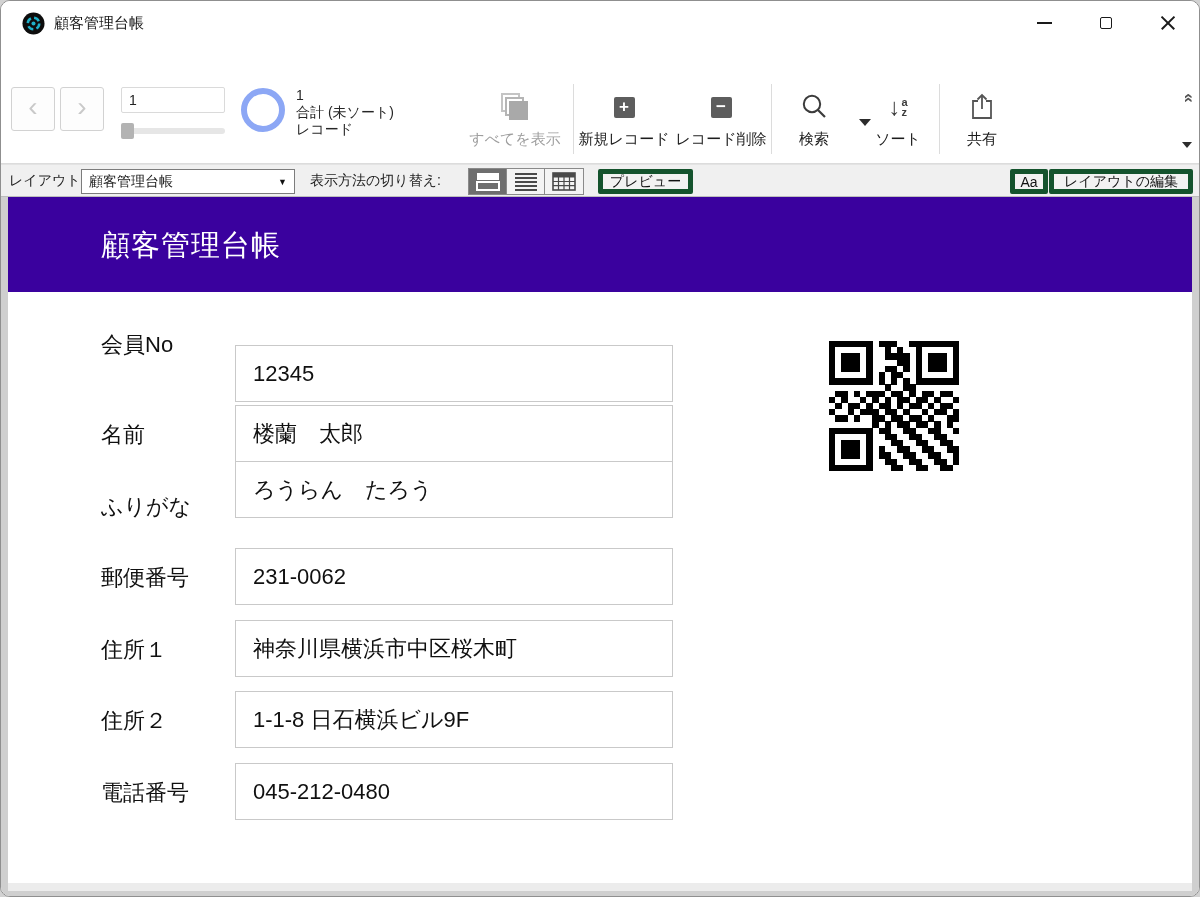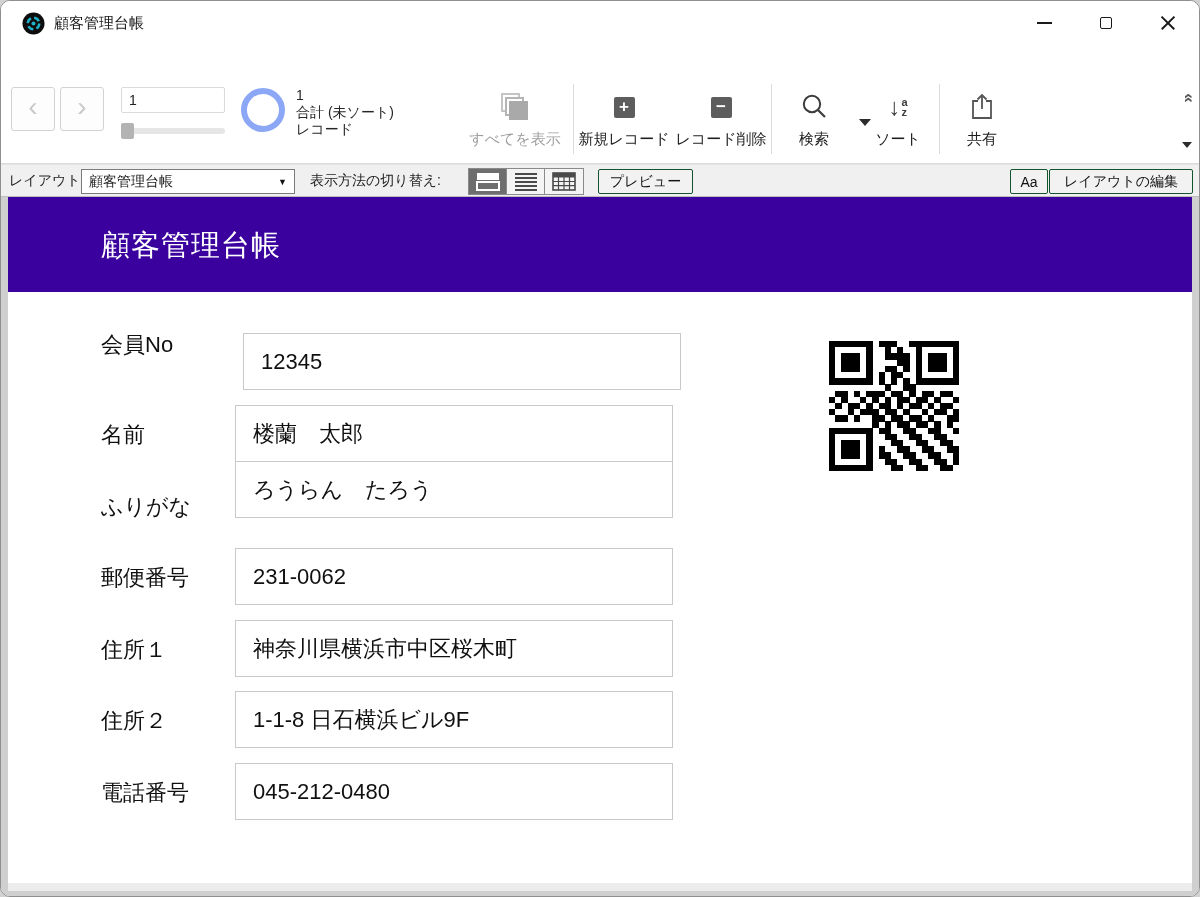--- a/index.html
+++ b/index.html
@@ -81,21 +81,21 @@
     background: #fff; border: 1px solid #7c7c7c; display: flex; align-items: center;
     padding-left: 7px; }
   .combo-arrow { position: absolute; right: 7px; top: 7px; font-size: 9px; color: #111; }
   .view-group { position: absolute; left: 467px; top: 3px; height: 27px; display: flex;
     border: 1px solid #8a8a8a; background: #f4f4f4; }
   .view-btn { width: 38px; height: 25px; display: flex; align-items: center; justify-content: center;
     border-right: 1px solid #8a8a8a; background: #f4f4f4; }
   .view-btn:last-child { border-right: none; }
   .view-btn.selected { background: #6e6e6e; }
   .lb-button { position: absolute; top: 4px; height: 25px; background: #f2f2f2;
-    border: 1px solid #14532d; border-radius: 2px; display: flex; align-items: center;
+    border: 5px solid #14532d; border-radius: 2px; display: flex; align-items: center;
     justify-content: center; font-size: 14px; color: #111; }
   
   .content { position: absolute; top: 196px; left: 0; right: 0; bottom: 0;
     background: #cfcfcf; padding: 0 7px; }
   .doc { position: relative; width: 100%; height: 687px; background: #fff; }
   .frame-bottom { position: absolute; left: 7px; right: 7px; bottom: 5px; height: 8px; background: #ececec; }
   .doc-header { position: absolute; left: 0; top: 0; right: 0; height: 95px; }
   .doc-title { position: absolute; left: 93px; top: 29px; color: #fff; font-size: 29px; letter-spacing: 1px; }
   .field-label { position: absolute; left: 93px; font-size: 22px; color: #101010; white-space: nowrap; }
   .field-input { position: absolute; left: 227px; width: 438px; height: 57px;
@@ -267,21 +267,21 @@
     </div>
   </div>
 
   <div class="content">
     <div class="doc">
       <div class="doc-header" style="background: rgb(58, 1, 158);">
         <div class="doc-title">顧客管理台帳</div>
       </div>
       <div id="fields-root">
           <div class="field-label" style="top: 133px;">会員No</div>
-          <input class="field-input" value="12345" style="top: 136px; margin-left: 8px;">
+          <input class="field-input" value="12345" style="top: 148px;">
           <div class="field-label" style="top: 223px;">名前</div>
           <input class="field-input" value="楼蘭　太郎" style="top: 208px;">
           <div class="field-label" style="top: 295px;">ふりがな</div>
           <input class="field-input" value="ろうらん　たろう" style="top: 264px;">
           <div class="field-label" style="top: 366px;">郵便番号</div>
           <input class="field-input" value="231-0062" style="top: 351px;">
           <div class="field-label" style="top: 438px;">住所１</div>
           <input class="field-input" value="神奈川県横浜市中区桜木町" style="top: 423px;">
           <div class="field-label" style="top: 509px;">住所２</div>
           <input class="field-input" value="1-1-8 日石横浜ビル9F" style="top: 494px;">

